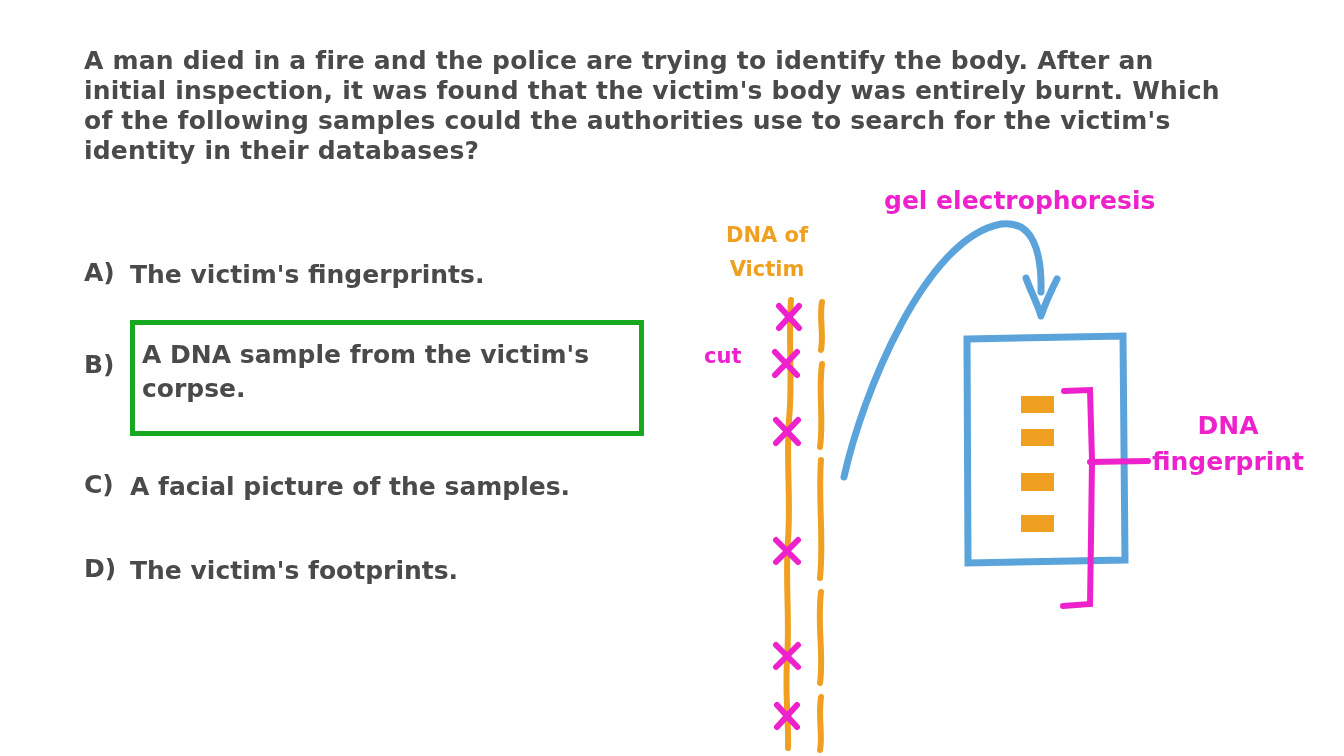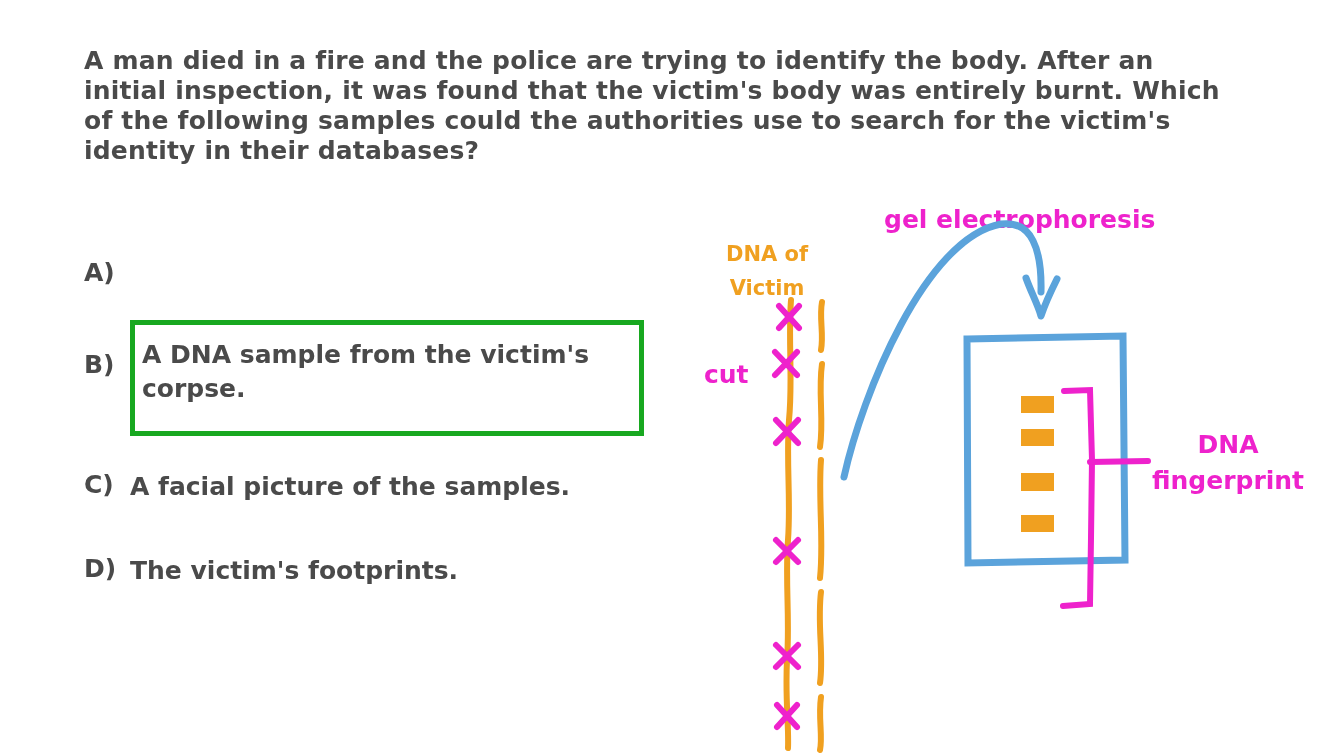--- a/index.html
+++ b/index.html
@@ -85,42 +85,41 @@
     height: 756px;
     pointer-events: none;
   }
   #diagram svg { display: block; }
 
   .hand-label {
     position: absolute;
     font-weight: bold;
     font-family: "DejaVu Sans", sans-serif;
     white-space: pre-line;
-    margin-top: 19px;
   }
   #label-dna-of-victim {
     left: 726px;
     top: 218px;
     color: #f0a020;
     font-size: 21px;
     line-height: 34px;
     text-align: center;
   }
   #label-gel-electrophoresis {
     left: 884px;
     top: 186px;
     color: #ee22cc;
     font-size: 25px;
     line-height: 30px;
   }
   #label-cut {
     left: 704px;
     top: 341px;
     color: #ee22cc;
-    font-size: 25px;
+    font-size: 21px;
     line-height: 30px;
   }
   #label-dna-fingerprint {
     left: 1152px;
     top: 408px;
     color: #ee22cc;
     font-size: 25px;
     line-height: 36px;
     text-align: center;
   }
@@ -131,20 +130,21 @@
 <div id="question-block">
   <div class="qline">A man died in a fire and the police are trying to identify the body. After an</div>
   <div class="qline">initial inspection, it was found that the victim's body was entirely burnt. Which</div>
   <div class="qline">of the following samples could the authorities use to search for the victim's</div>
   <div class="qline">identity in their databases?</div>
 </div>
 
 <div id="options-block">
   <div class="option-row" style="left:0px; top:0px;">
     <span class="option-letter">A)</span>
+    <span class="option-text">The victim's fingerprints.</span>
   </div>
   <div class="option-row" style="left:0px; top:92px;">
     <span class="option-letter">B)</span>
   </div>
   <div class="option-row" style="left:0px; top:212px;">
     <span class="option-letter">C)</span>
     <span class="option-text">A facial picture of the samples.</span>
   </div>
   <div class="option-row" style="left:0px; top:296px;">
     <span class="option-letter">D)</span>

